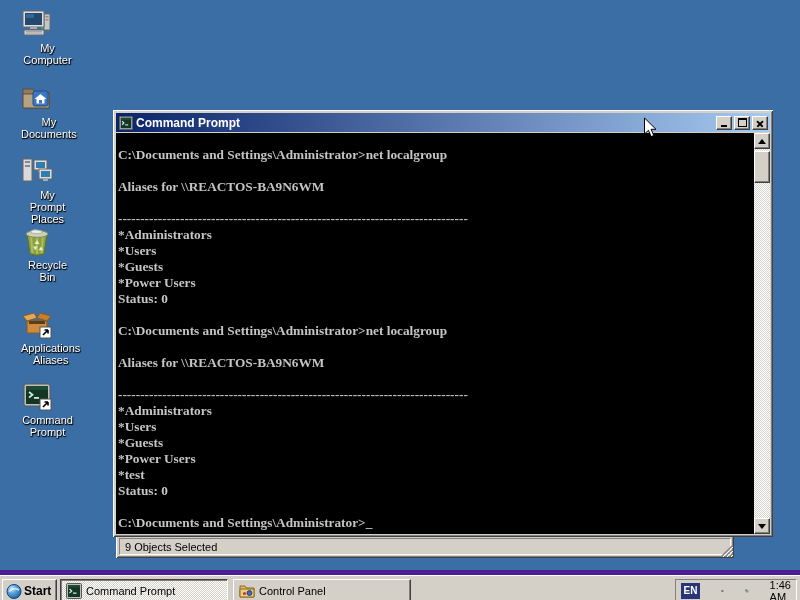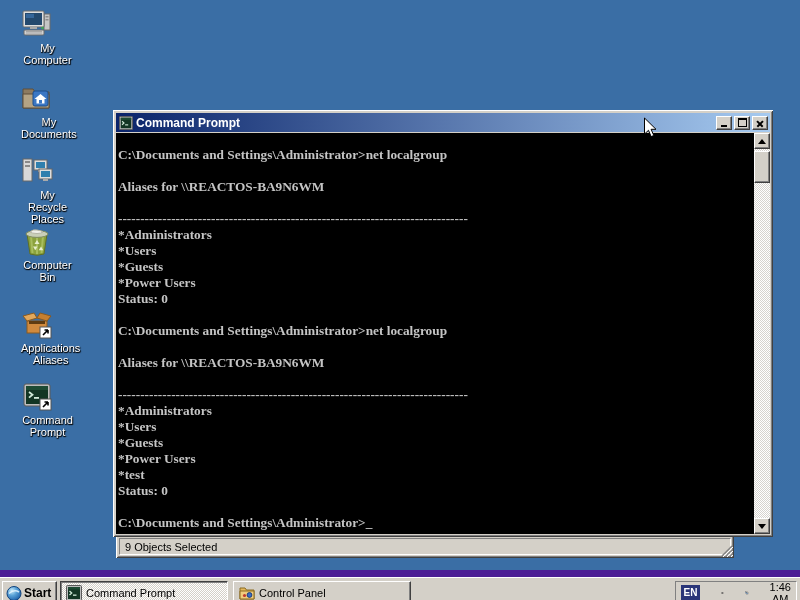--- a/index.html
+++ b/index.html
@@ -87,24 +87,23 @@
     position:absolute;left:3px;right:3px;bottom:3px;height:17px;
     border:1px solid;border-color:#808080 #fff #fff #808080;
     display:flex;align-items:center;font-size:11px;color:#000;
     padding-left:5px;box-sizing:border-box;position:absolute;
   }
   .grip{position:absolute;right:1px;bottom:1px;width:13px;height:13px;}
   
   .taskbar{
     position:absolute;left:0;right:0;bottom:0;height:30px;
     background:var(--chrome,#D4D0C8);
-    border-top:7px solid #4c1d95;
+    border-top:5px solid #4c1d95;
     box-shadow:inset 0 1px 0 #ffffff;
     box-sizing:border-box;
-    text-align:center;
   }
   .tkbtn{
     position:absolute;top:4px;height:23px;
     background:var(--chrome,#D4D0C8);
     border:1px solid;border-color:#fff #404040 #404040 #fff;
     box-shadow:inset -1px -1px 0 #808080;
     display:flex;align-items:center;padding:0 5px;box-sizing:border-box;
     font-size:11px;color:#000;white-space:nowrap;overflow:hidden;
   }
   .tkbtn.pressed{
@@ -165,34 +164,34 @@
     <rect x="2" y="4" width="9" height="22" fill="#d9d9d9" stroke="#666"></rect>
     <rect x="4" y="6" width="5" height="2" fill="#8a8a8a"></rect>
     <rect x="4" y="10" width="5" height="2" fill="#8a8a8a"></rect>
     <rect x="13" y="5" width="13" height="10" fill="#ddd" stroke="#666"></rect>
     <rect x="15" y="7" width="9" height="6" fill="#2f7fae"></rect>
     <rect x="17" y="15" width="5" height="2" fill="#aaa"></rect>
     <rect x="18" y="14" width="13" height="10" fill="#ddd" stroke="#666"></rect>
     <rect x="20" y="16" width="9" height="6" fill="#2f7fae"></rect>
     <rect x="22" y="24" width="5" height="2" fill="#aaa"></rect>
   </svg>
-  <span class="lbl">My Recycle Places</span>
+  <span class="lbl">My Prompt Places</span>
 </div>
 
 <div class="desk-icon" style="top:225px">
   <svg class="ic" viewBox="0 0 32 32">
     <path d="M6 9 L9 29 Q16 31.5 23 29 L26 9 Z" fill="#8ba23c" stroke="#5d6e28"></path>
     <path d="M10 11 L11.5 28 M16 12 V29 M22 11 L20.5 28" stroke="#a8bd5e" stroke-width="2"></path>
     <ellipse cx="16" cy="9" rx="11" ry="3.4" fill="#c9cfb8" stroke="#7e8a5a"></ellipse>
     <path d="M9 7 q3-3 7-2 q4 0.5 6 2 q-2 1.5-6 1.5 q-5 0-7-1.5z" fill="#f0f0ea" stroke="#b5b5a5"></path>
     <path d="M13.5 19 l2.5-4 2.5 4 z" fill="#e7efcd"></path>
     <path d="M12 21.5 l4.5 0 -2.2 3.8 z" fill="#e7efcd"></path>
     <path d="M20 21.5 l-2.3 3.8 4.6 0 z" fill="#e7efcd"></path>
   </svg>
-  <span class="lbl">Computer Bin</span>
+  <span class="lbl">Recycle Bin</span>
 </div>
 
 <div class="desk-icon" style="top:308px">
   <svg class="ic" viewBox="0 0 32 32">
     <rect x="6" y="13" width="20" height="12" fill="#d08a3e" stroke="#8a5a20"></rect>
     <rect x="8" y="13" width="16" height="3" fill="#5f3c12"></rect>
     <path d="M6 13 L2 8 L13 5 L16 10 Z" fill="#e2a85c" stroke="#8a5a20"></path>
     <path d="M26 13 L30 8 L19 5 L16 10 Z" fill="#c67f2f" stroke="#8a5a20"></path>
     <rect x="19" y="19" width="11" height="11" fill="#fff" stroke="#555"></rect>
     <path d="M22 27 l5-5 m0 0 h-3.5 m3.5 0 v3.5" stroke="#000" stroke-width="1.6" fill="none"></path>

